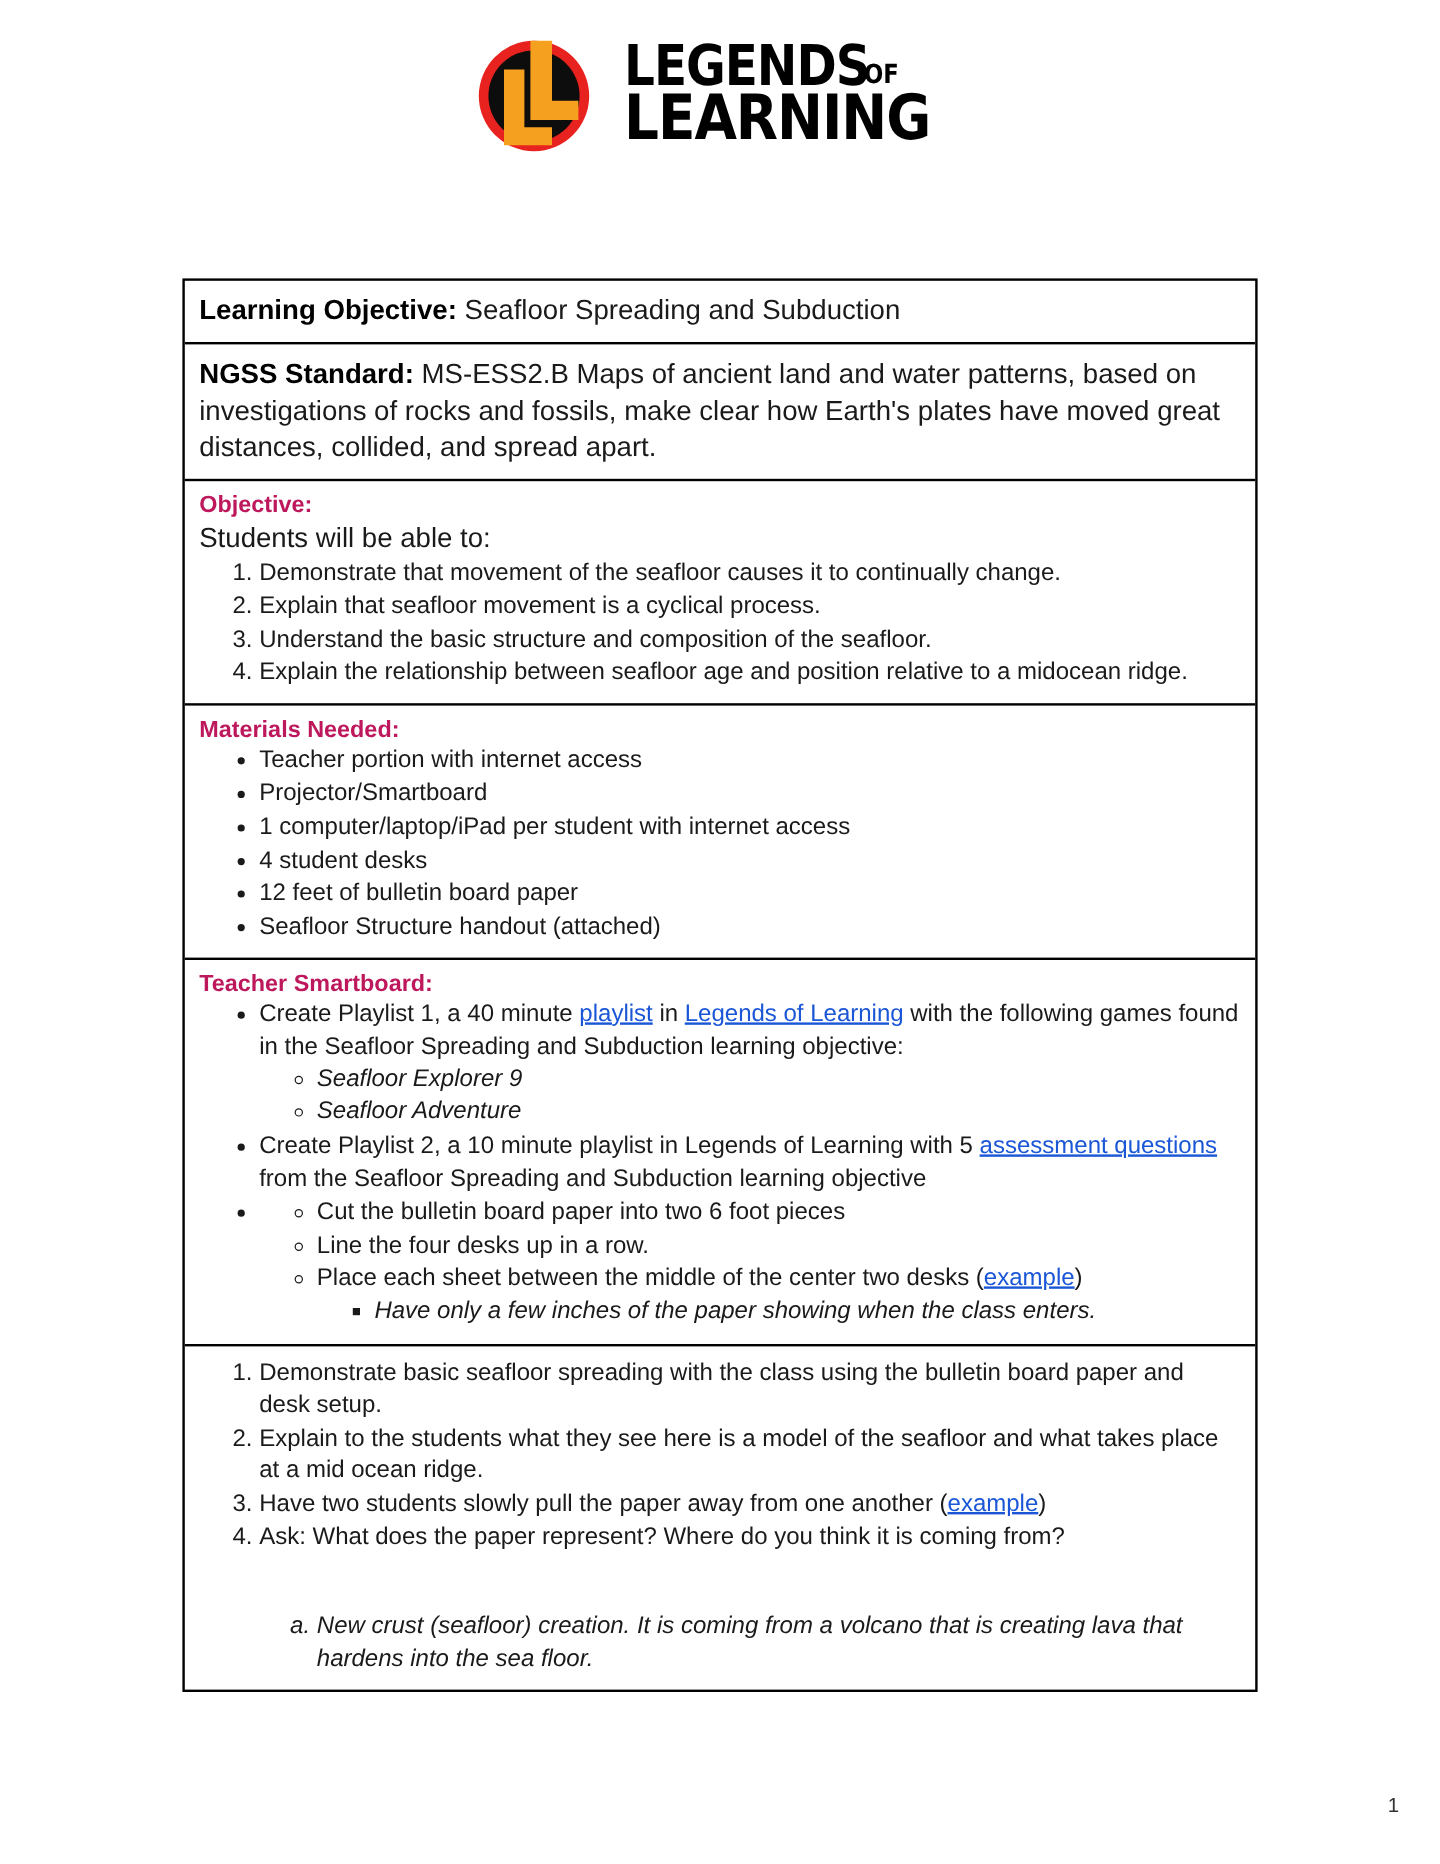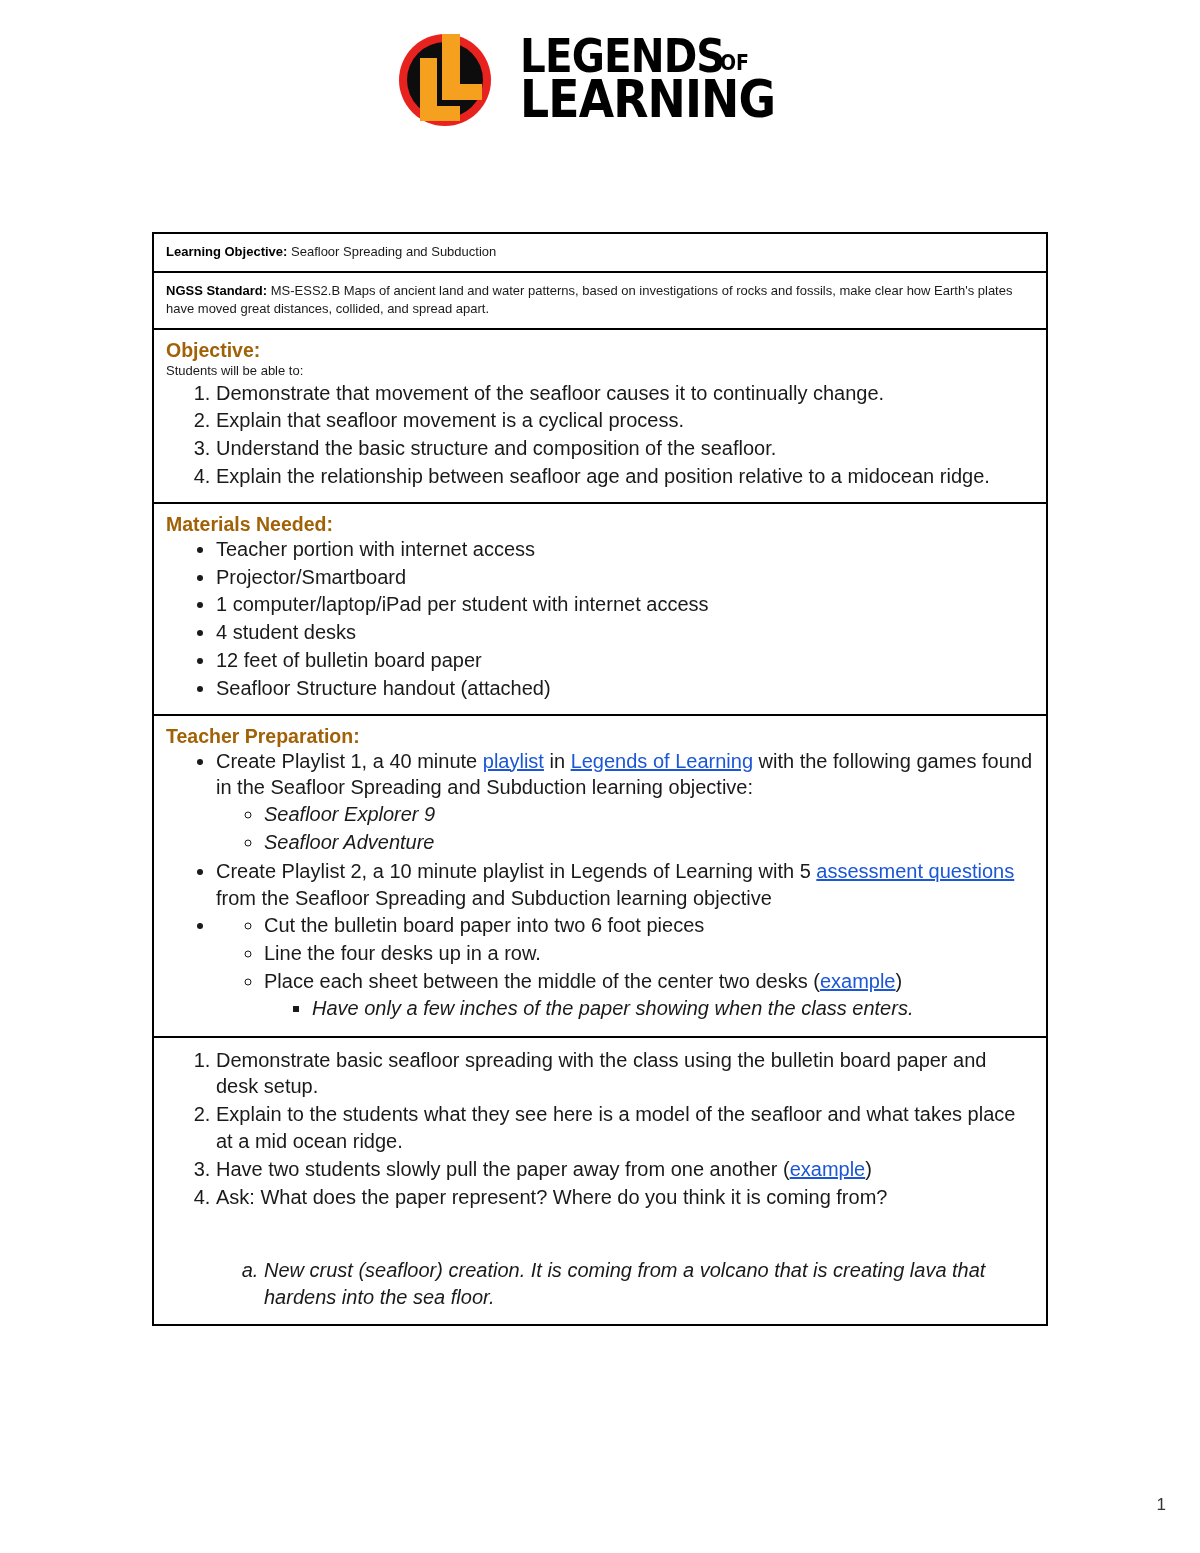--- a/index.html
+++ b/index.html
@@ -89,29 +89,29 @@
     background: #fff;
   }
   .row {
     border-bottom: 2px solid #000;
     padding: 9px 12px 11px 12px;
     box-sizing: border-box;
   }
   .row:last-child { border-bottom: none; }
 
   .txt {
-    font-size: 13px;
+    font-size: 23px;
     line-height: 1.34;
     color: #1a1a1a;
   }
   b, .bold { font-weight: bold; color: #000; }
   .hdr {
     font-weight: bold;
     font-size: 19.5px;
-    color: #a16207;
+    color: #be185d;
   }
   .ital { font-style: italic; }
   .lnk {
     color: #1a56d6;
     text-decoration: underline;
   }
 
   
   ol.lvl1, ul.lvl1 {
     margin: 0;
@@ -210,21 +210,21 @@
       <li>Teacher portion with internet access</li>
       <li>Projector/Smartboard</li>
       <li>1 computer/laptop/iPad per student with internet access</li>
       <li>4 student desks</li>
       <li>12 feet of bulletin board paper</li>
       <li>Seafloor Structure handout (attached)</li>
     </ul>
   </div>
 
   <div class="row">
-    <div class="hdr">Teacher Preparation:</div>
+    <div class="hdr">Teacher Smartboard:</div>
     <ul class="lvl1">
 
       <li>
         <span>Create Playlist 1, a 40 minute </span><a class="lnk" href="#">playlist</a><span> in </span><a class="lnk" href="#">Legends of Learning</a><span> with the following games found in the Seafloor Spreading and Subduction learning objective:</span>
         <ul class="lvl2">
           <li class="ital">Seafloor Explorer 9</li>
           <li class="ital">Seafloor Adventure</li>
         </ul>
       </li>
 

